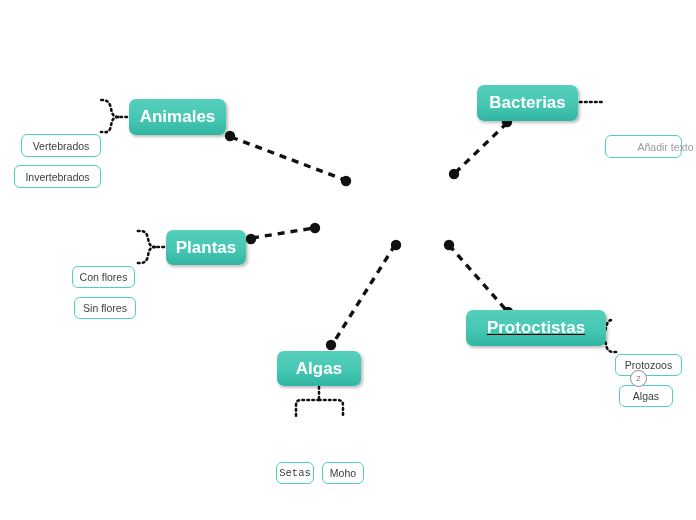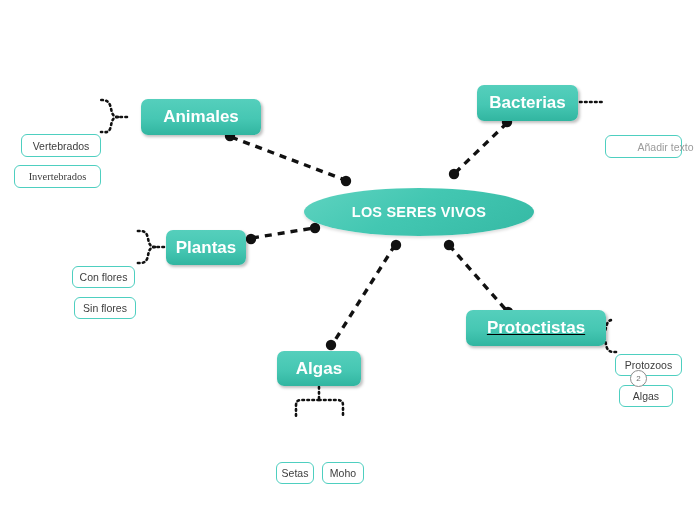--- a/index.html
+++ b/index.html
@@ -171,31 +171,28 @@
       <path d="M 589,336 L 599,336"></path>
       <path d="M 599,336 C 606,336 605,329 607,324 C 609,320 610,320 614,320"></path>
       <path d="M 599,336 C 606,336 605,343 607,348 C 609,352 611,352 618,352"></path>
     </g>
 
     <g>
       <line x1="638" y1="362" x2="638" y2="371" stroke="#111111" stroke-width="2" stroke-linecap="butt"></line>
     </g>
   </svg>
 
-  <div class="root-node">
-    <span class="root-label">LOS SERES VIVOS</span>
-  </div>
-
-  <div class="main-node" style="left:129px; top:99px; width:120px; height:36px;margin-left:12px;">
+
+  <div class="main-node" style="left:129px; top:99px; width:97px; height:36px;">
     <span class="main-label">Animales</span>
   </div>
   <div class="leaf-node" style="left:21px; top:89px; width:80px; height:23px;">
     <span class="leaf-label">Vertebrados</span>
   </div>
-  <div class="leaf-node" style="left:14px; top:120px; width:87px; height:23px;font-family:Liberation Serif, serif;">
+  <div class="leaf-node" style="left:14px; top:120px; width:87px; height:23px;">
     <span class="leaf-label">Invertebrados</span>
   </div>
 
   <div class="main-node" style="left:477px; top:85px; width:101px; height:36px;justify-content:center;">
     <span class="main-label">Bacterias</span>
   </div>
   <div class="leaf-node" style="left:605px; top:90px; width:77px; height:23px;padding-left:44px;">
     <span class="leaf-label placeholder">Añadir texto</span>
   </div>
 
@@ -205,21 +202,21 @@
   <div class="leaf-node" style="left:72px; top:221px; width:63px; height:22px;">
     <span class="leaf-label">Con flores</span>
   </div>
   <div class="leaf-node" style="left:74px; top:252px; width:62px; height:22px;">
     <span class="leaf-label">Sin flores</span>
   </div>
 
   <div class="main-node" style="left:277px; top:351px; width:84px; height:35px;">
     <span class="main-label">Algas</span>
   </div>
-  <div class="leaf-node" style="left:276px; top:417px; width:38px; height:22px;">
+  <div class="leaf-node" style="left:276px; top:417px; width:38px; height:22px;font-family:Liberation Mono, monospace;">
     <span class="leaf-label">Setas</span>
   </div>
   <div class="leaf-node" style="left:322px; top:417px; width:42px; height:22px;">
     <span class="leaf-label">Moho</span>
   </div>
 
   <div class="main-node" style="left:466px; top:310px; width:140px; height:36px;text-decoration:underline;">
     <span class="main-label">Protoctistas</span>
   </div>
   <div class="leaf-node" style="left:615px; top:309px; width:67px; height:22px;">

